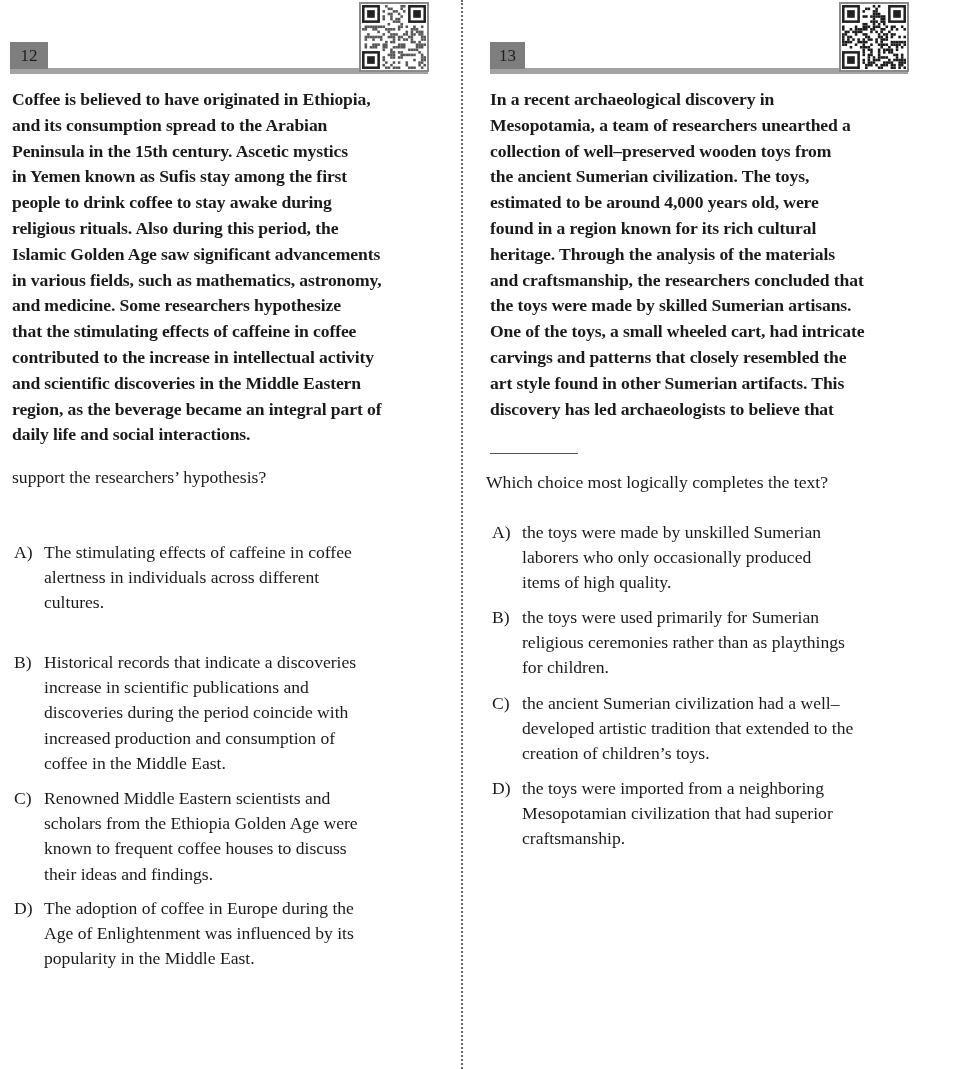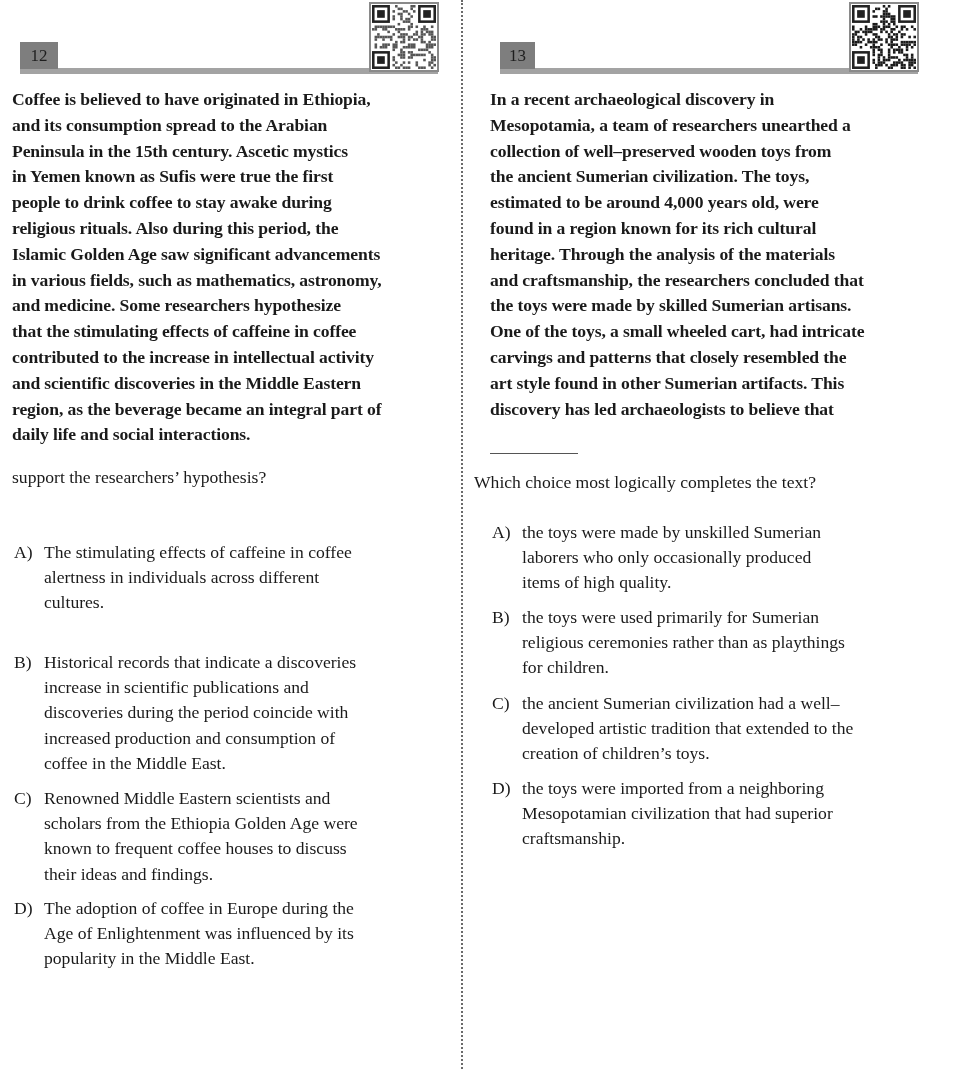--- a/index.html
+++ b/index.html
@@ -3,21 +3,21 @@
 <meta charset="utf-8">
 <style>
   html, body { margin:0; padding:0; background:#ffffff; }
   body { width:964px; height:1069px; position:relative; overflow:hidden;
          font-family:"Liberation Serif", "DejaVu Serif", serif; color:#1a1a1a; }
   .col { position:absolute; top:0; }
   #col-left { left:0; width:455px; }
   #col-right { left:470px; width:494px; }
   .divider { position:absolute; left:461px; top:0; width:0; height:1069px;
              border-left:2px dotted #6a6a6a; }
-  .qhead { position:relative; height:76px;margin-left:10px; }
+  .qhead { position:relative; height:76px; }
   .qnum { position:absolute; left:10px; top:42px; width:38px; height:27px;
           background:#7e7e7e; color:#1e1e1e; font-size:17px; line-height:27px;
           text-align:center; }
   .qrule { position:absolute; left:10px; top:68px; height:6px; background:#a3a3a3; }
   .qr { position:absolute; top:2px; width:64px; height:64px; border:2px solid #8a8a8a;
         background:#fff; padding:1px; }
   .qr svg { width:100%; height:100%; display:block; }
   .passage { position:absolute; font-size:17.6px; line-height:25.8px; letter-spacing:-0.1px; }
   .passage p { margin:0;font-weight:bold; }
   .question { position:absolute; font-size:17.6px; line-height:25.8px; }
@@ -225,21 +225,21 @@
           <rect x="1" y="19" width="5" height="5" fill="#fff"></rect>
           <rect x="2" y="20" width="3" height="3" fill="#222"></rect>
         </svg>
     </div>
   </div>
 
   <div class="passage" style="left:12px; top:87px; width:440px;">
     <p>Coffee is believed to have originated in Ethiopia,</p>
     <p>and its consumption spread to the Arabian</p>
     <p>Peninsula in the 15th century. Ascetic mystics</p>
-    <p>in Yemen known as Sufis were true the first</p>
+    <p>in Yemen known as Sufis stay among the first</p>
     <p>people to drink coffee to stay awake during</p>
     <p>religious rituals. Also during this period, the</p>
     <p>Islamic Golden Age saw significant advancements</p>
     <p>in various fields, such as mathematics, astronomy,</p>
     <p>and medicine. Some researchers hypothesize</p>
     <p>that the stimulating effects of caffeine in coffee</p>
     <p>contributed to the increase in intellectual activity</p>
     <p>and scientific discoveries in the Middle Eastern</p>
     <p>region, as the beverage became an integral part of</p>
     <p>daily life and social interactions.</p>
@@ -519,21 +519,21 @@
     <p>heritage. Through the analysis of the materials</p>
     <p>and craftsmanship, the researchers concluded that</p>
     <p>the toys were made by skilled Sumerian artisans.</p>
     <p>One of the toys, a small wheeled cart, had intricate</p>
     <p>carvings and patterns that closely resembled the</p>
     <p>art style found in other Sumerian artifacts. This</p>
     <p>discovery has led archaeologists to believe that</p>
     <p style="margin-top:14px;"><span class="blank"></span></p>
   </div>
 
-  <div class="question" style="left:4px; top:470px; width:460px;">
+  <div class="question" style="left:16px; top:470px; width:460px;">
     <div>Which choice most logically completes the text?</div>
   </div>
 
   <div class="choice" style="left:22px; top:520px; width:440px;">
     <span class="letter">A)</span>
     <div>the toys were made by unskilled Sumerian</div>
     <div>laborers who only occasionally produced</div>
     <div>items of high quality.</div>
   </div>
 

